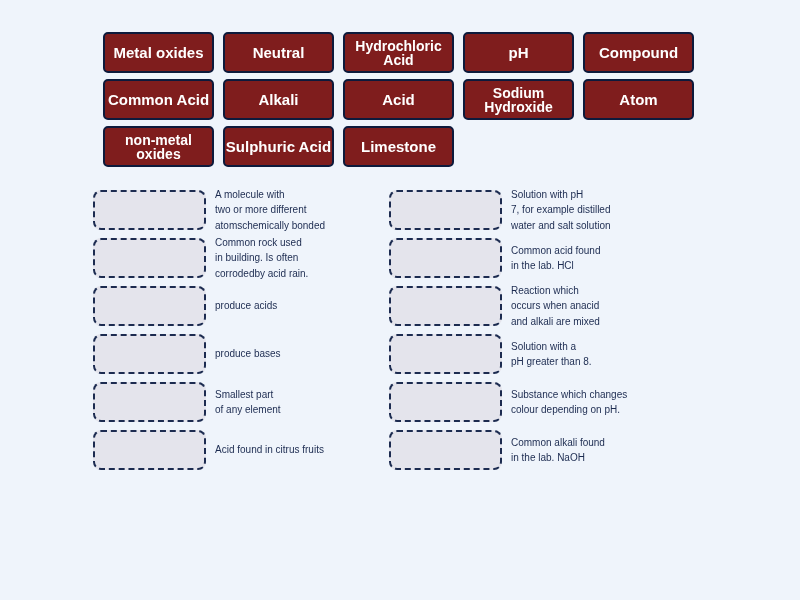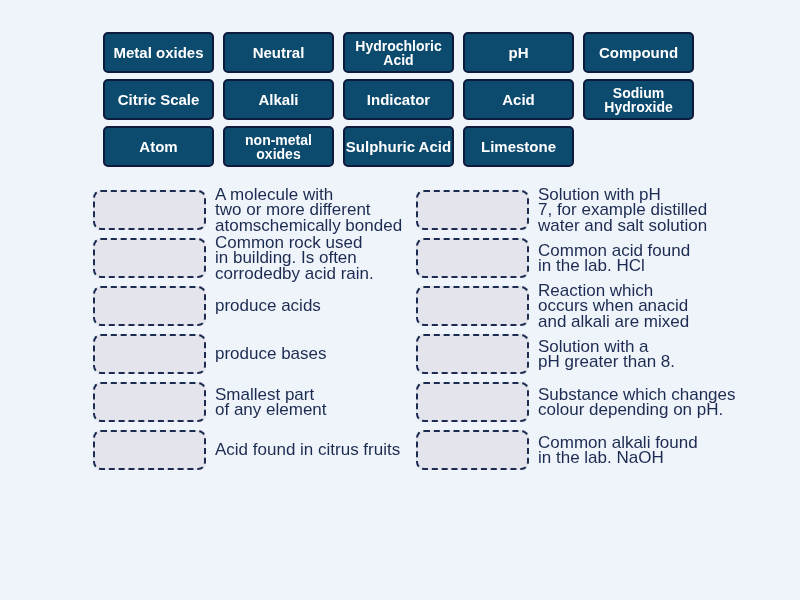--- a/index.html
+++ b/index.html
@@ -14,59 +14,59 @@
     position: absolute;
     top: 32px; left: 103px;
     display: grid;
     grid-template-columns: repeat(5, 111px);
     column-gap: 9px;
     row-gap: 6px;
   }
   .tile {
     height: 41px;
     box-sizing: border-box;
-    background: #0c4a6e;
+    background: #7f1d1d;
     border: 2px solid #0d1a3c;
     border-radius: 5px;
     display: flex;
     align-items: center;
     justify-content: center;
     cursor: grab;
   }
   .tile-label {
     color: #ffffff;
     font-weight: bold;
     font-size: 15px;
     line-height: 16px;
     text-align: center;
     white-space: pre-line;
   }
   .tile-label.two-line { font-size: 14px; line-height: 14px; }
   .match-col { position: absolute; top: 190px; }
   .match-col.left { left: 93px; }
-  .match-col.right { left: 416px; }
+  .match-col.right { left: 389px; }
   .match-row {
     display: flex;
     align-items: center;
     height: 40px;
     margin-bottom: 8px;
   }
   .slot {
     width: 113px;
     height: 40px;
     box-sizing: border-box;
     background: #e4e4ec;
     border: 2px dashed #1c2b50;
     border-radius: 8px;
     flex-shrink: 0;
   }
   .definition {
     margin-left: 9px;
     color: #1c2b50;
-    font-size: 17px;
+    font-size: 10px;
     line-height: 15.5px;
     white-space: pre-line;
   }
 </style>
 </head>
 <body>
 
 <div class="tiles">
   <div class="tile">
       <span class="tile-label">Metal oxides</span>
@@ -78,27 +78,24 @@
       <span class="tile-label two-line">Hydrochloric
 Acid</span>
     </div>
   <div class="tile">
       <span class="tile-label">pH</span>
     </div>
   <div class="tile">
       <span class="tile-label">Compound</span>
     </div>
   <div class="tile">
-      <span class="tile-label">Citric Scale</span>
+      <span class="tile-label">Common Acid</span>
     </div>
   <div class="tile">
       <span class="tile-label">Alkali</span>
-    </div>
-  <div class="tile">
-      <span class="tile-label">Indicator</span>
     </div>
   <div class="tile">
       <span class="tile-label">Acid</span>
     </div>
   <div class="tile">
       <span class="tile-label two-line">Sodium
 Hydroxide</span>
     </div>
   <div class="tile">
       <span class="tile-label">Atom</span>

